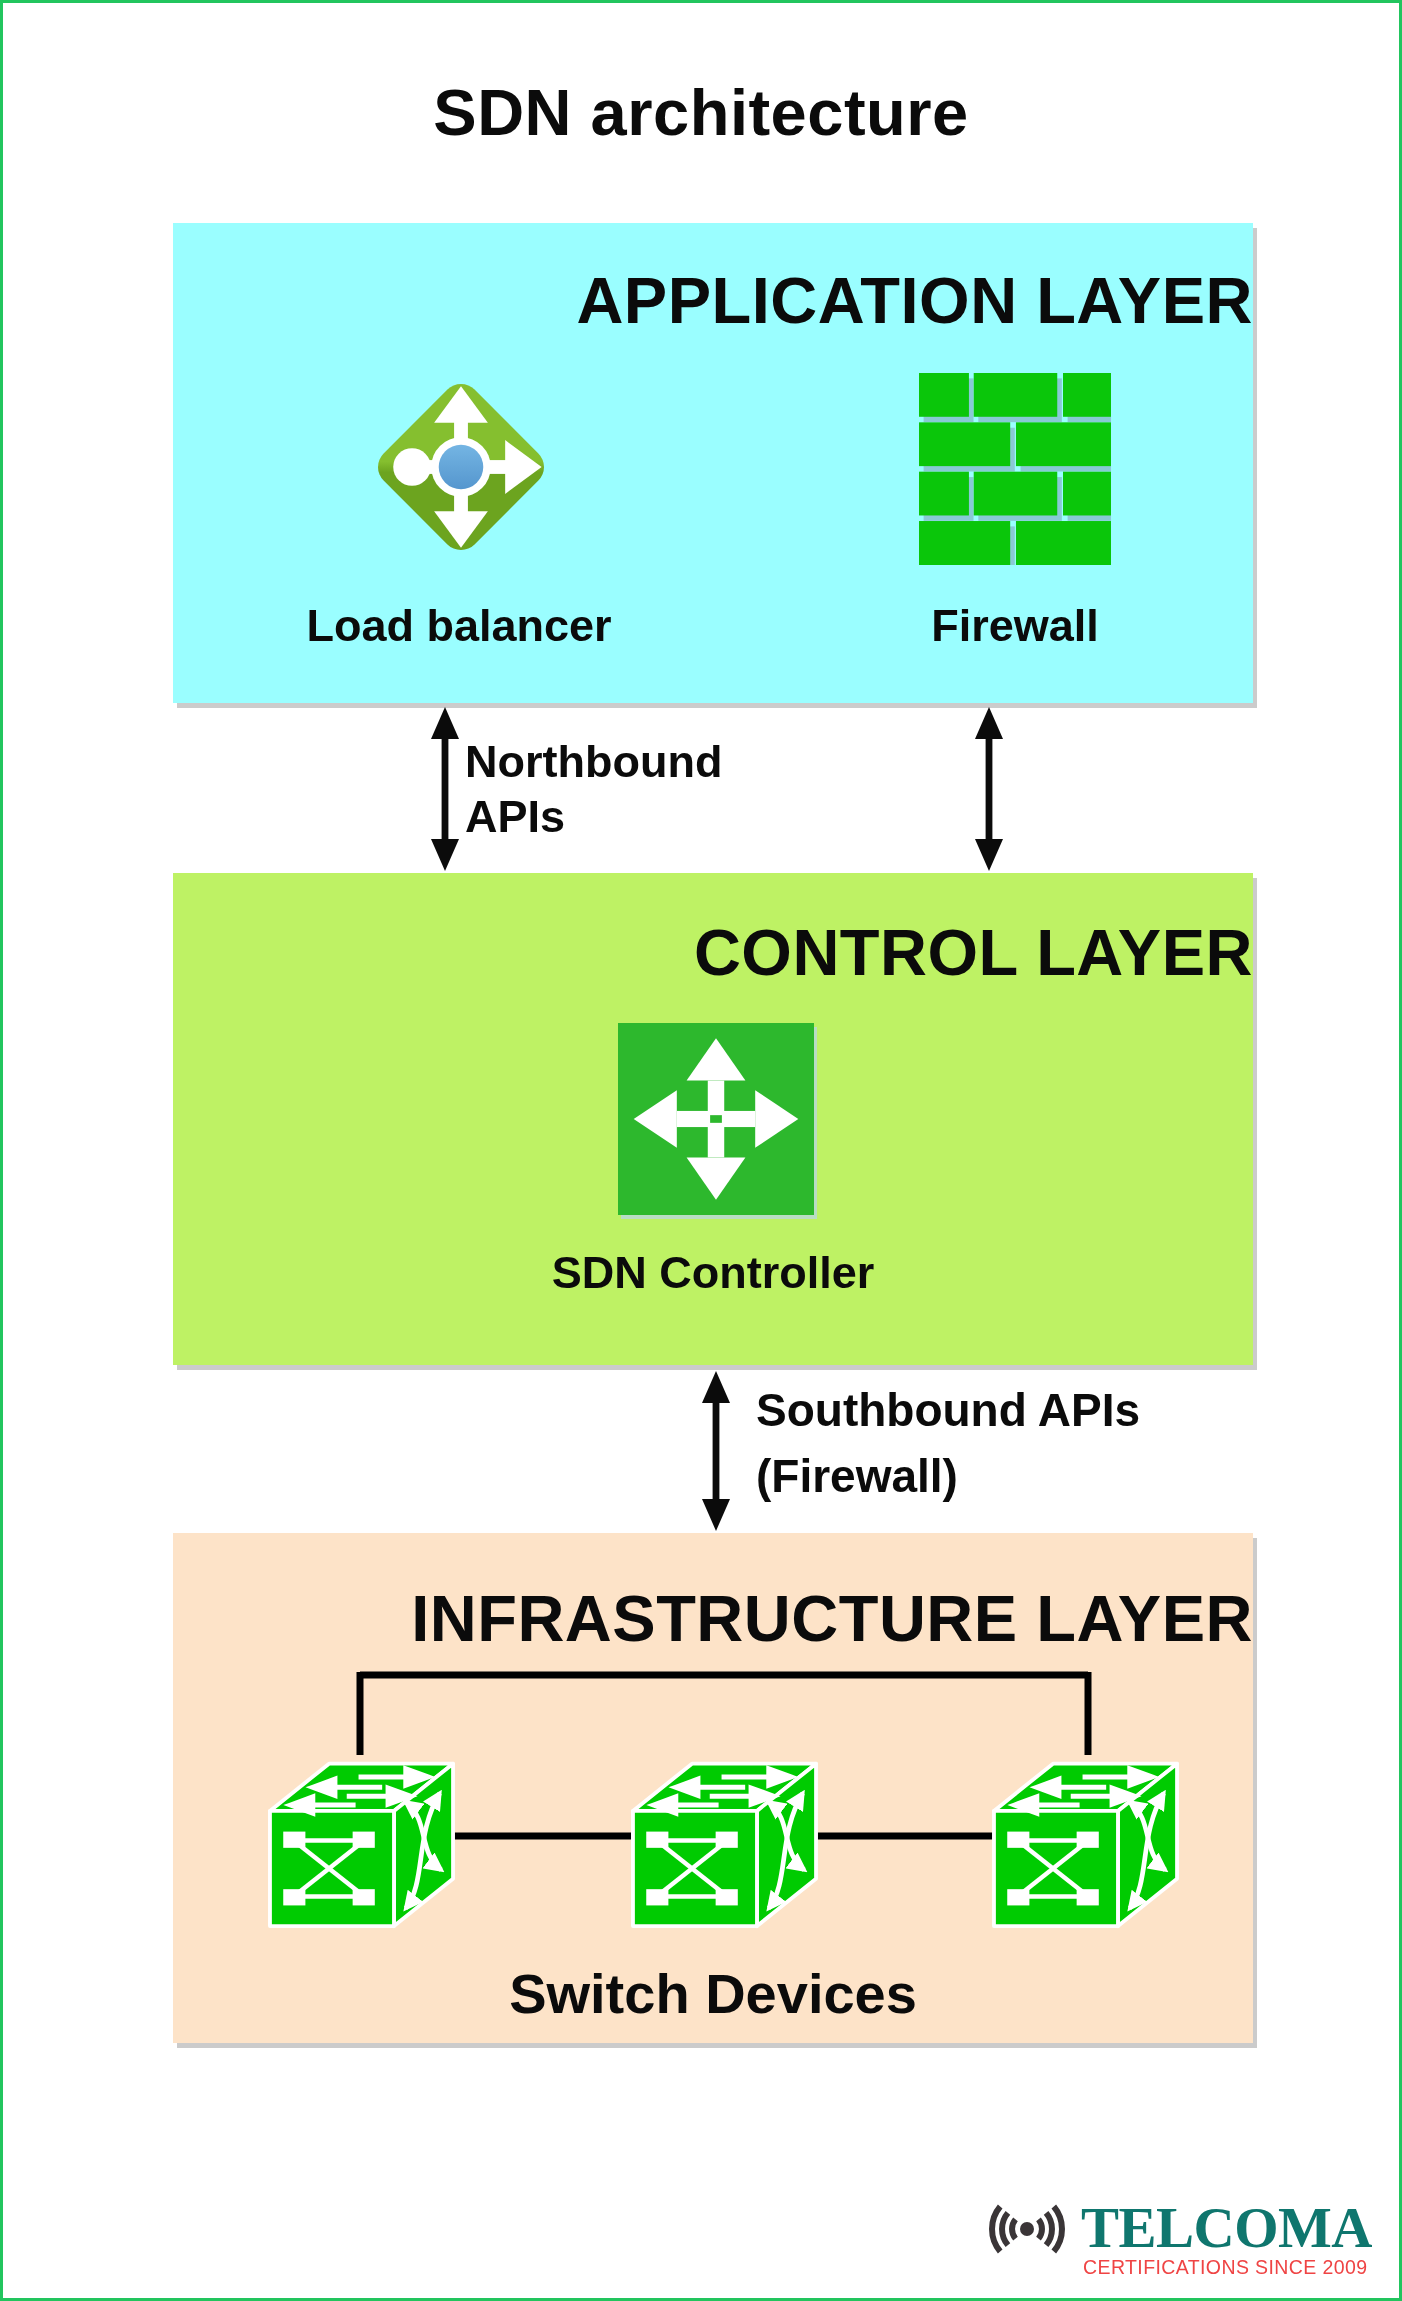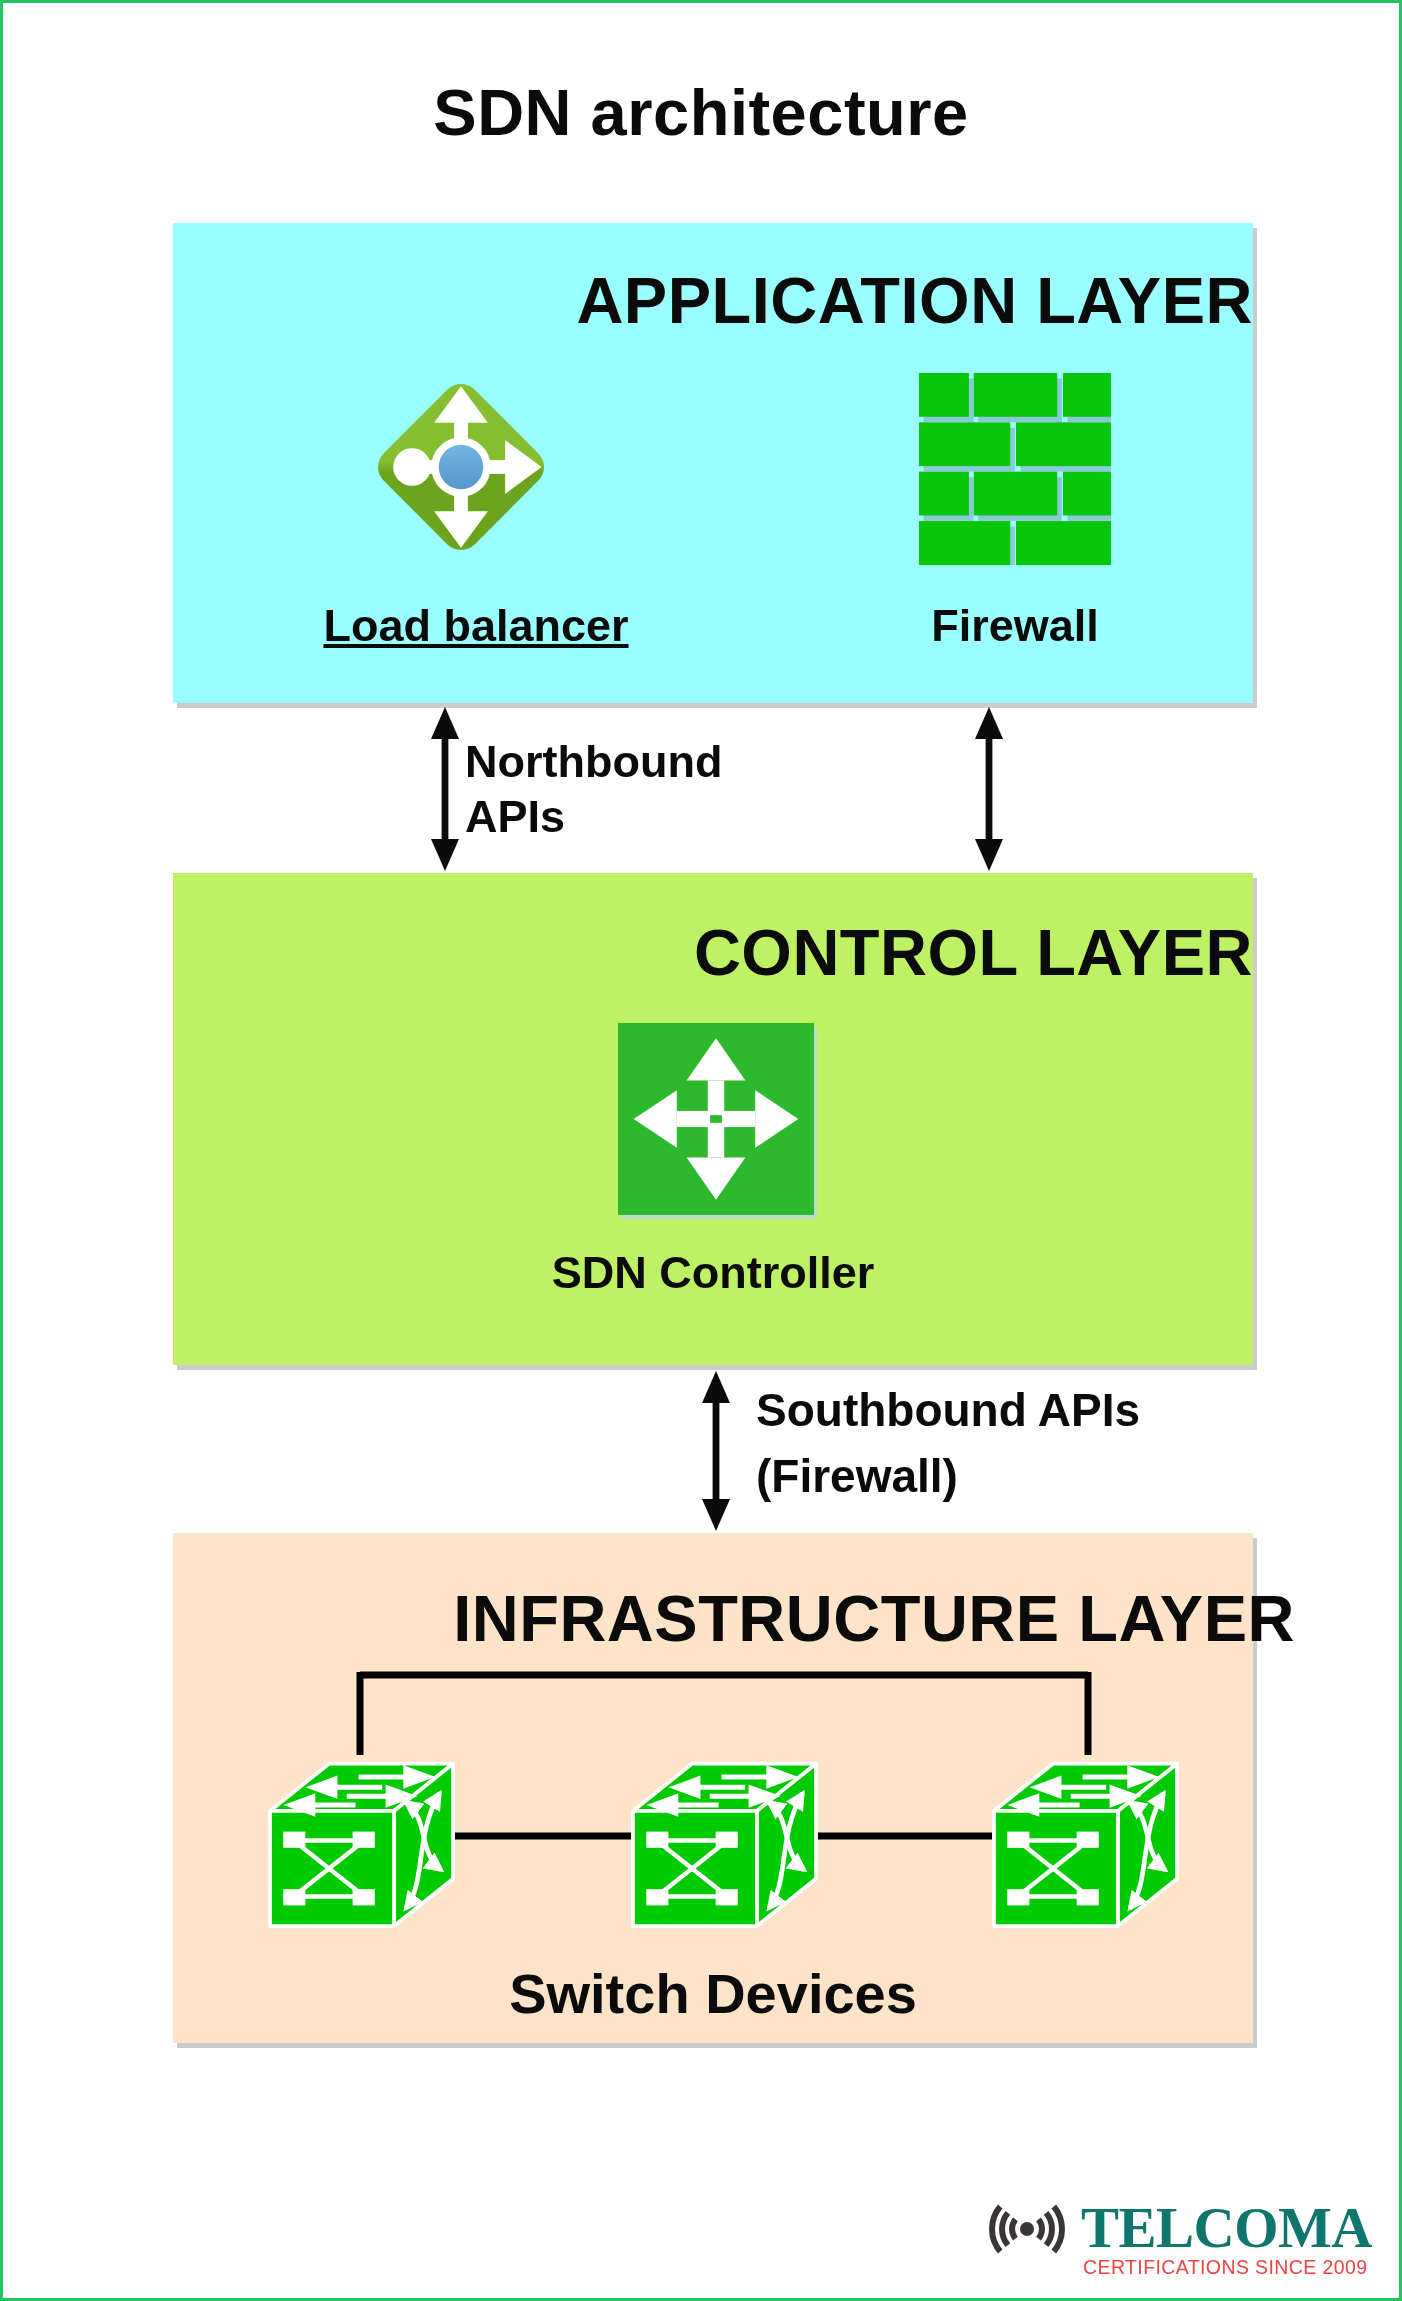--- a/index.html
+++ b/index.html
@@ -97,21 +97,21 @@
             <rect x="50.5" y="25.7" width="49.5" height="22.8"></rect>
           <rect x="0" y="51.4" width="26" height="22.8"></rect>
             <rect x="28.5" y="51.4" width="43.5" height="22.8"></rect>
             <rect x="75" y="51.4" width="25" height="22.8"></rect>
           <rect x="0" y="77.1" width="47.5" height="22.9"></rect>
             <rect x="50.5" y="77.1" width="49.5" height="22.9"></rect>
         </g>
       </svg>
     </div>
 
-    <div class="item-label" style="left:103px;top:377px;width:400px;text-decoration:underline;">Load balancer</div>
+    <div class="item-label" style="left:86px;top:377px;width:400px;">Load balancer</div>
     <div class="item-label" style="left:642px;top:377px;width:400px;">Firewall</div>
   </section>
 
   <div class="arrow-box" style="left:425px;top:702px;width:34px;height:168px;">
     <svg viewBox="0 0 34 168">
       <rect x="13.6" y="28" width="6.8" height="112" fill="#0b0b0b"></rect>
       <polygon points="17,2 3,34 31,34" fill="#0b0b0b"></polygon>
       <polygon points="17,166 3,134 31,134" fill="#0b0b0b"></polygon>
     </svg>
   </div>
@@ -151,21 +151,21 @@
     <svg viewBox="0 0 34 164">
       <rect x="13.6" y="28" width="6.8" height="108" fill="#0b0b0b"></rect>
       <polygon points="17,2 3,34 31,34" fill="#0b0b0b"></polygon>
       <polygon points="17,162 3,130 31,130" fill="#0b0b0b"></polygon>
     </svg>
   </div>
   <div class="conn-label" style="left:753px;top:1374px;line-height:66px;font-size:46px;">Southbound APIs
 (Firewall)</div>
 
   <section class="layer layer-infra">
-    <div class="layer-title" style="top:48px;margin-left:42px;">INFRASTRUCTURE LAYER</div>
+    <div class="layer-title" style="top:48px;">INFRASTRUCTURE LAYER</div>
 
     <svg class="topo-lines" viewBox="0 0 1080 510">
       <g stroke="#000000" stroke-width="7">
         <line x1="187" y1="142" x2="915" y2="142"></line>
         <line x1="187" y1="139" x2="187" y2="222"></line>
         <line x1="915" y1="139" x2="915" y2="222"></line>
         <line x1="280" y1="303" x2="458" y2="303"></line>
         <line x1="642" y1="303" x2="820" y2="303"></line>
       </g>
     </svg>

